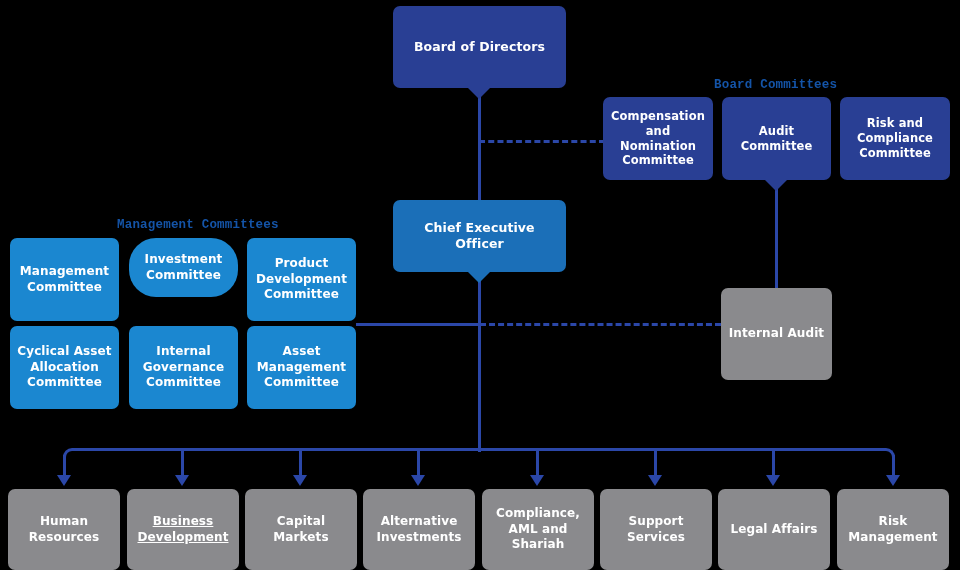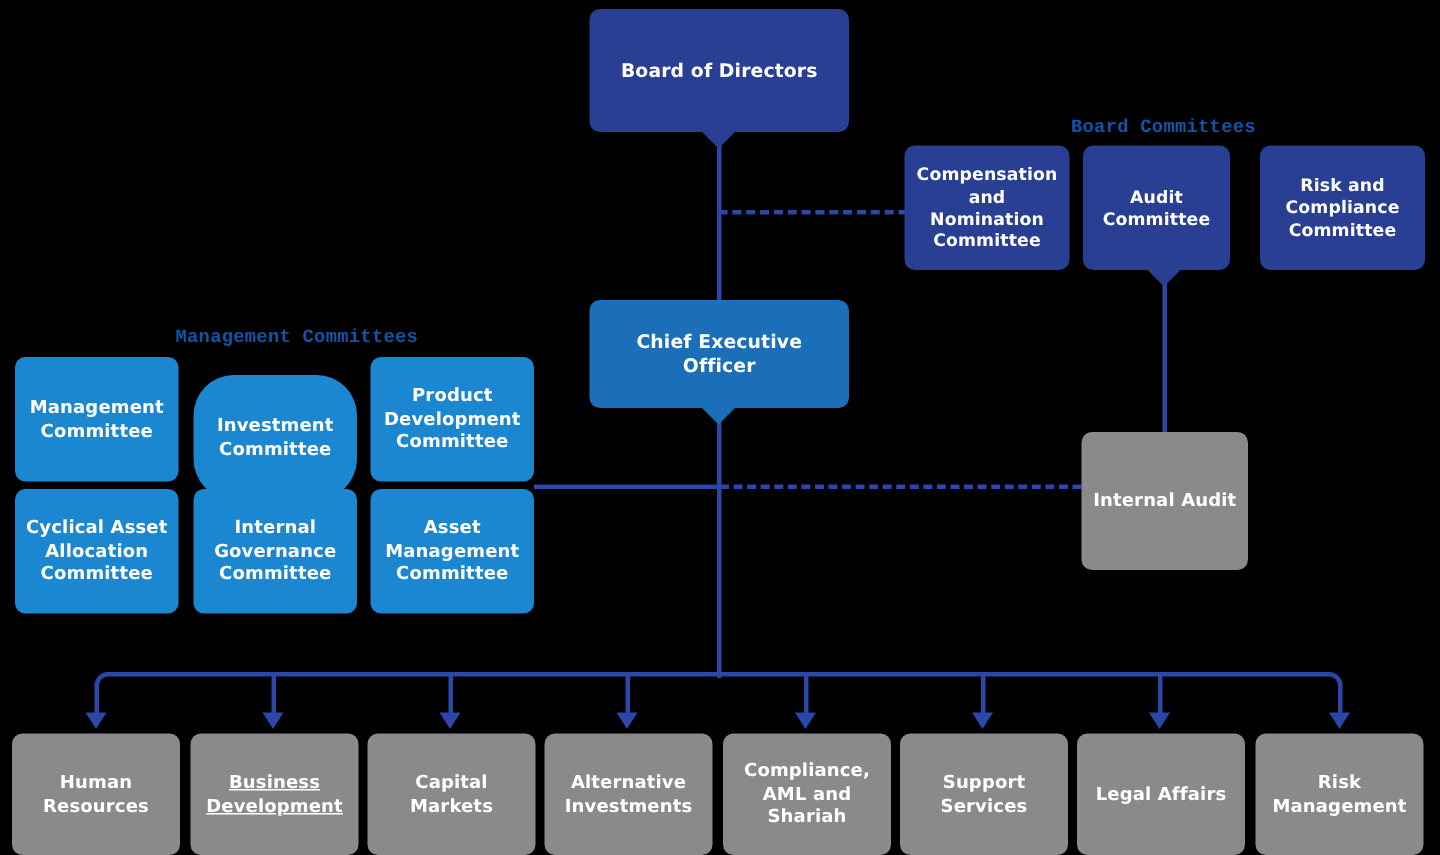--- a/index.html
+++ b/index.html
@@ -144,40 +144,40 @@
     <span class="lbl">Board of Directors</span>
   </div>
   <div class="tail navy-t" style="left:468px; top:88px;"></div>
 
   <div class="caption" style="left:714px; top:78px;">Board Committees</div>
 
   <div class="node navy fs-small" style="left:603px; top:97px; width:110px; height:83px;">
     <span class="lbl">Compensation and Nomination Committee</span>
   </div>
 
-  <div class="node navy fs-small" style="left:722px; top:97px; width:98px; height:83px;">
+  <div class="node navy fs-small" style="left:722px; top:97px; width:109px; height:83px;">
     <span class="lbl">Audit Committee</span>
   </div>
   <div class="tail navy-t" style="left:765px; top:180px;"></div>
 
   <div class="node navy fs-small" style="left:840px; top:97px; width:110px; height:83px;">
     <span class="lbl">Risk and Compliance Committee</span>
   </div>
 
   <div class="caption" style="left:117px; top:218px;">Management Committees</div>
 
   <div class="node blue-mid fs-top" style="left:393px; top:200px; width:173px; height:72px;">
     <span class="lbl">Chief Executive Officer</span>
   </div>
   <div class="tail mid-t" style="left:468px; top:272px;"></div>
 
   <div class="node blue-lt fs-mid" style="left:10px; top:238px; width:109px; height:83px;">
     <span class="lbl">Management Committee</span>
   </div>
-  <div class="node blue-lt fs-mid" style="left:129px; top:250px; width:109px; height:83px;border-radius:27px;">
+  <div class="node blue-lt fs-mid" style="left:129px; top:238px; width:109px; height:59px;border-radius:27px;">
     <span class="lbl">Investment Committee</span>
   </div>
   <div class="node blue-lt fs-mid" style="left:247px; top:238px; width:109px; height:83px;">
     <span class="lbl">Product Development Committee</span>
   </div>
 
   <div class="node blue-lt fs-mid" style="left:10px; top:326px; width:109px; height:83px;">
     <span class="lbl">Cyclical Asset Allocation Committee</span>
   </div>
   <div class="node blue-lt fs-mid" style="left:129px; top:326px; width:109px; height:83px;">

